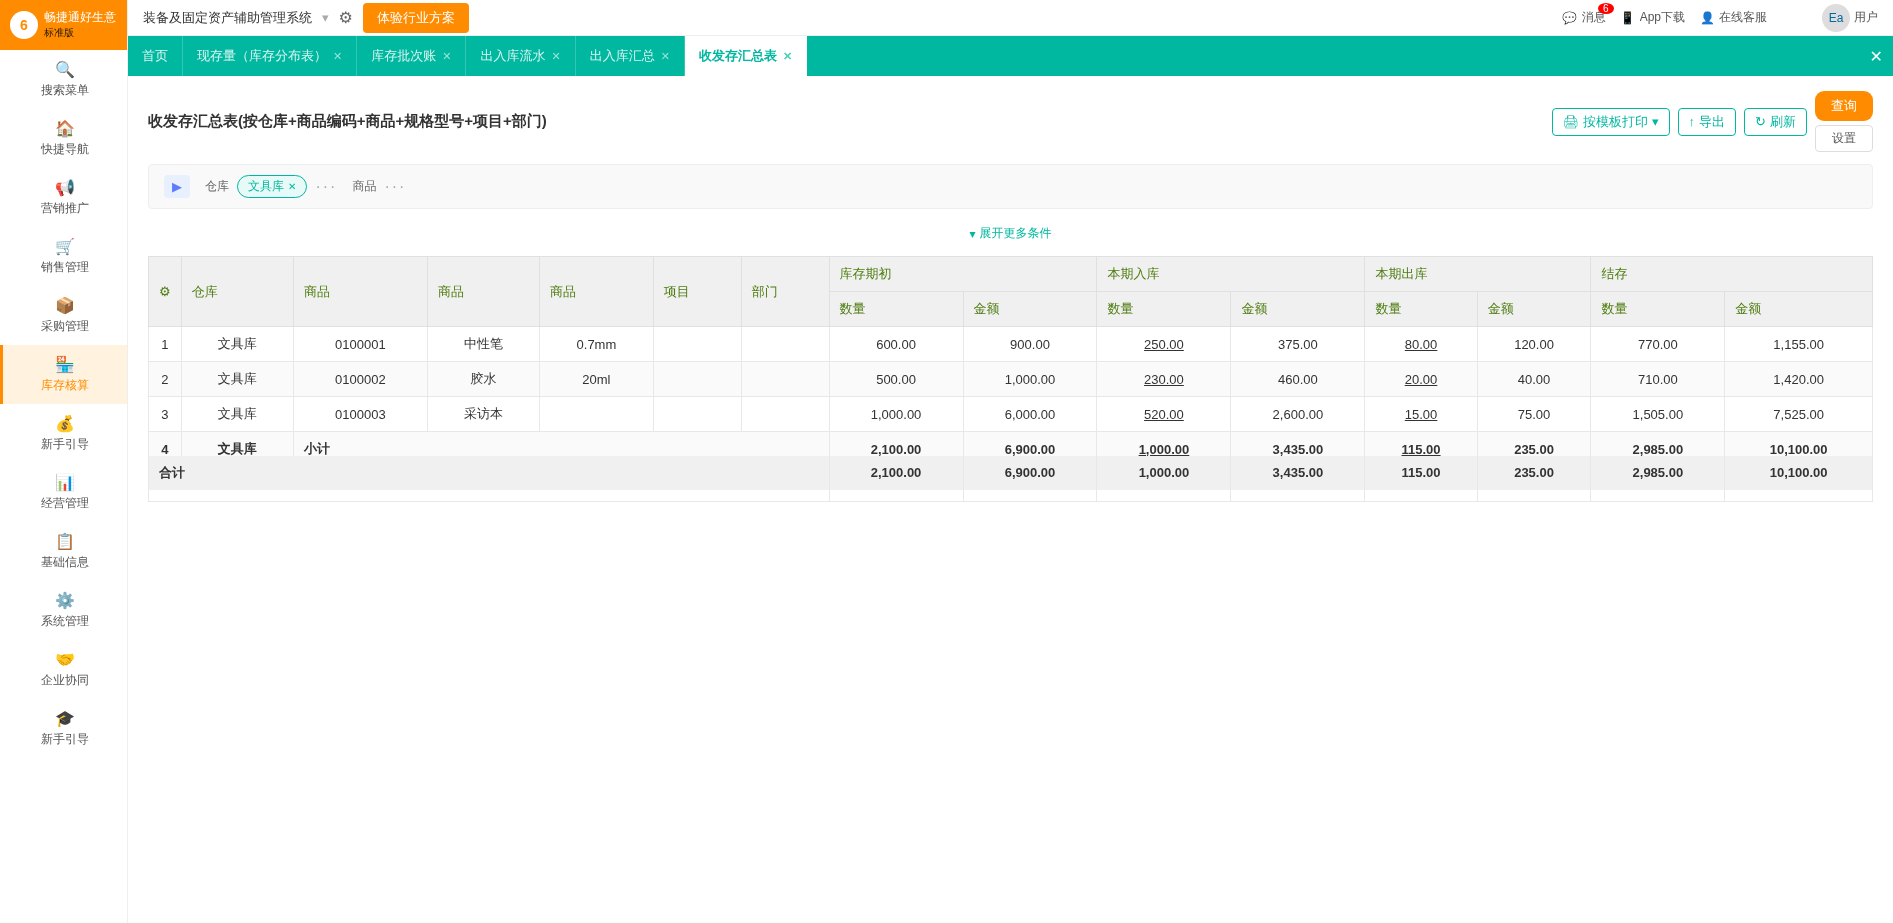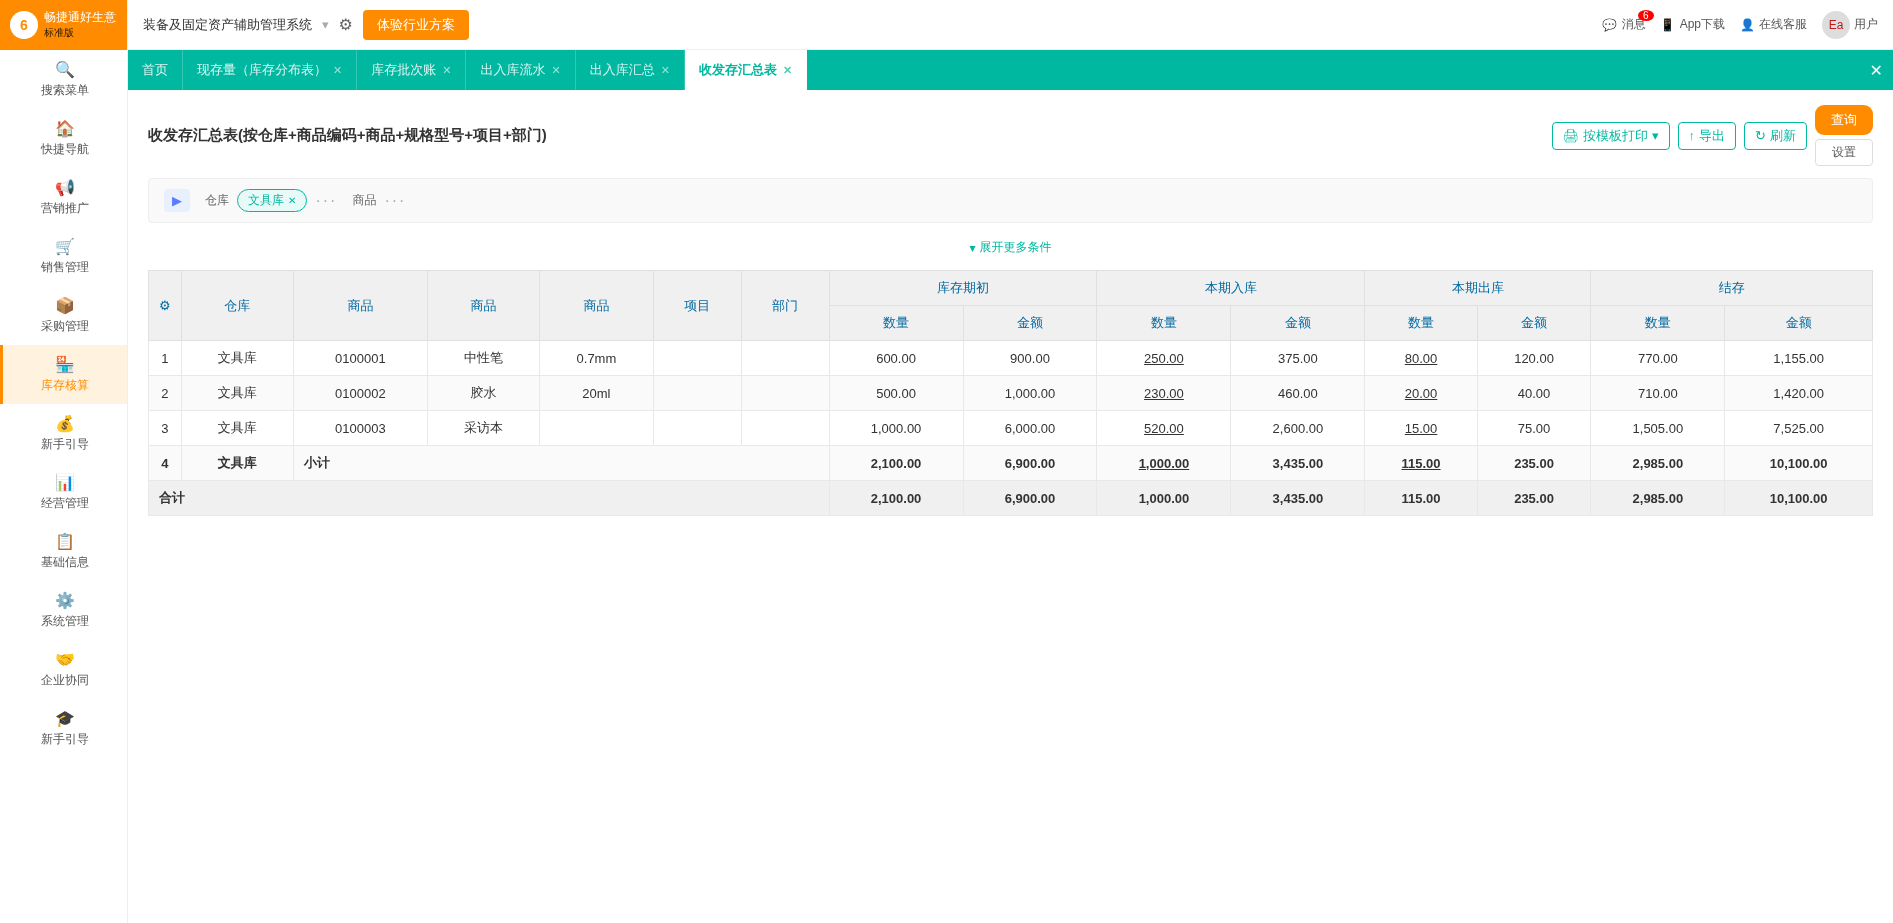--- a/index.html
+++ b/index.html
@@ -13,27 +13,27 @@
     .sidebar-logo-sub { font-size: 10px; opacity: 0.85; }
     .sidebar-nav { flex: 1; overflow-y: auto; }
     .sidebar-item { display: flex; flex-direction: column; align-items: center; padding: 10px 5px; cursor: pointer; color: #555; font-size: 12px; gap: 3px; border-left: 3px solid transparent; }
     .sidebar-item.active { background: #fff3e0; color: #ff8c00; border-left-color: #ff8c00; }
     .sidebar-item .si-icon { font-size: 16px; }
 
     
     .main { flex: 1; display: flex; flex-direction: column; overflow: hidden; }
 
     
-    .topbar { height: 50px; background: #fff; display: flex; align-items: center; padding: 0 15px; border-bottom: 1px solid #eee; gap: 10px; }
+    .topbar { height: 36px; background: #fff; display: flex; align-items: center; padding: 0 15px; border-bottom: 1px solid #eee; gap: 10px; }
     .topbar-btn { background: #ff8c00; color: #fff; border: none; border-radius: 4px; padding: 6px 14px; cursor: pointer; font-size: 13px; }
     .topbar-gear { color: #666; font-size: 16px; cursor: pointer; }
     .topbar-right { display: flex; align-items: center; gap: 15px; margin-left: auto; }
     .topbar-right-item { display: flex; align-items: center; gap: 4px; cursor: pointer; color: #555; font-size: 12px; position: relative; }
     .badge { background: #f00; color: #fff; border-radius: 50%; font-size: 10px; padding: 0 4px; position: absolute; top: -6px; right: -8px; min-width: 16px; text-align: center; }
-    .user-avatar { width: 28px; height: 28px; border-radius: 50%; background: #ddd; display: flex; align-items: center; justify-content: center; font-size: 12px; color: #b91c1c; }
+    .user-avatar { width: 28px; height: 28px; border-radius: 50%; background: #ddd; display: flex; align-items: center; justify-content: center; font-size: 12px; color: #0369a1; margin-left: 40px; }
 
     
     .tabbar { height: 40px; background: #00b8a0; display: flex; align-items: stretch; overflow-x: auto; }
     .tabbar-tab { display: flex; align-items: center; padding: 0 14px; color: rgba(255,255,255,0.85); font-size: 13px; cursor: pointer; gap: 6px; white-space: nowrap; border-right: 1px solid rgba(255,255,255,0.2); }
     .tabbar-tab.active { background: #fff; color: #00b8a0; font-weight: bold; }
     .tabbar-tab .tab-close { font-size: 11px; opacity: 0.7; }
     .tabbar-end { margin-left: auto; display: flex; align-items: center; padding: 0 10px; }
     .tabbar-end-close { color: #fff; cursor: pointer; font-size: 16px; }
 
     
@@ -56,25 +56,25 @@
     .date-btn { border: none; background: none; cursor: pointer; font-size: 12px; color: #555; padding: 2px 5px; border-radius: 3px; }
     .date-btn.active { background: #ff8c00; color: #fff; }
     .date-range { font-size: 12px; color: #888; margin-left: 4px; }
     .filter-tag { display: flex; align-items: center; gap: 4px; background: #e8faf8; border: 1px solid #00b8a0; border-radius: 12px; padding: 2px 10px; font-size: 12px; color: #00b8a0; }
     .filter-tag-close { cursor: pointer; font-size: 10px; }
     .filter-dots { color: #aaa; cursor: pointer; letter-spacing: 2px; font-size: 16px; }
     .expand-btn { display: flex; align-items: center; gap: 4px; color: #00b8a0; font-size: 12px; cursor: pointer; margin: 0 auto; padding: 4px 0; }
 
     
     .data-table { width: 100%; border-collapse: collapse; font-size: 13px; }
-    .data-table th { background: #f0f0f0; color: #0369a1; font-weight: 500; padding: 8px 10px; text-align: center; border: 1px solid #e0e0e0; white-space: nowrap; }
+    .data-table th { background: #f0f0f0; color: #4d7c0f; font-weight: 500; padding: 8px 10px; text-align: left; border: 1px solid #e0e0e0; white-space: nowrap; }
     .data-table td { padding: 8px 10px; text-align: center; border: 1px solid #e8e8e8; color: #333; white-space: nowrap; }
     .data-table tr:nth-child(even) { background: #fafafa; }
     .data-table .subtotal-row { font-weight: bold; background: #f5f5f5; }
-    .data-table .total-row { font-weight: bold; background: #f0f0f0; position: sticky; bottom: 0; }
+    .data-table .total-row { font-weight: bold; background: #f0f0f0; position: sticky; bottom: 12px; }
     .link-val { color: #1890ff; text-decoration: underline; cursor: pointer; }
     .th-group { background: #e8e8e8; }
   </style>
 </head>
 <body>
 
 <div class="sidebar">
   <div class="sidebar-logo">
     <div class="sidebar-logo-icon">
       <span>6</span>

